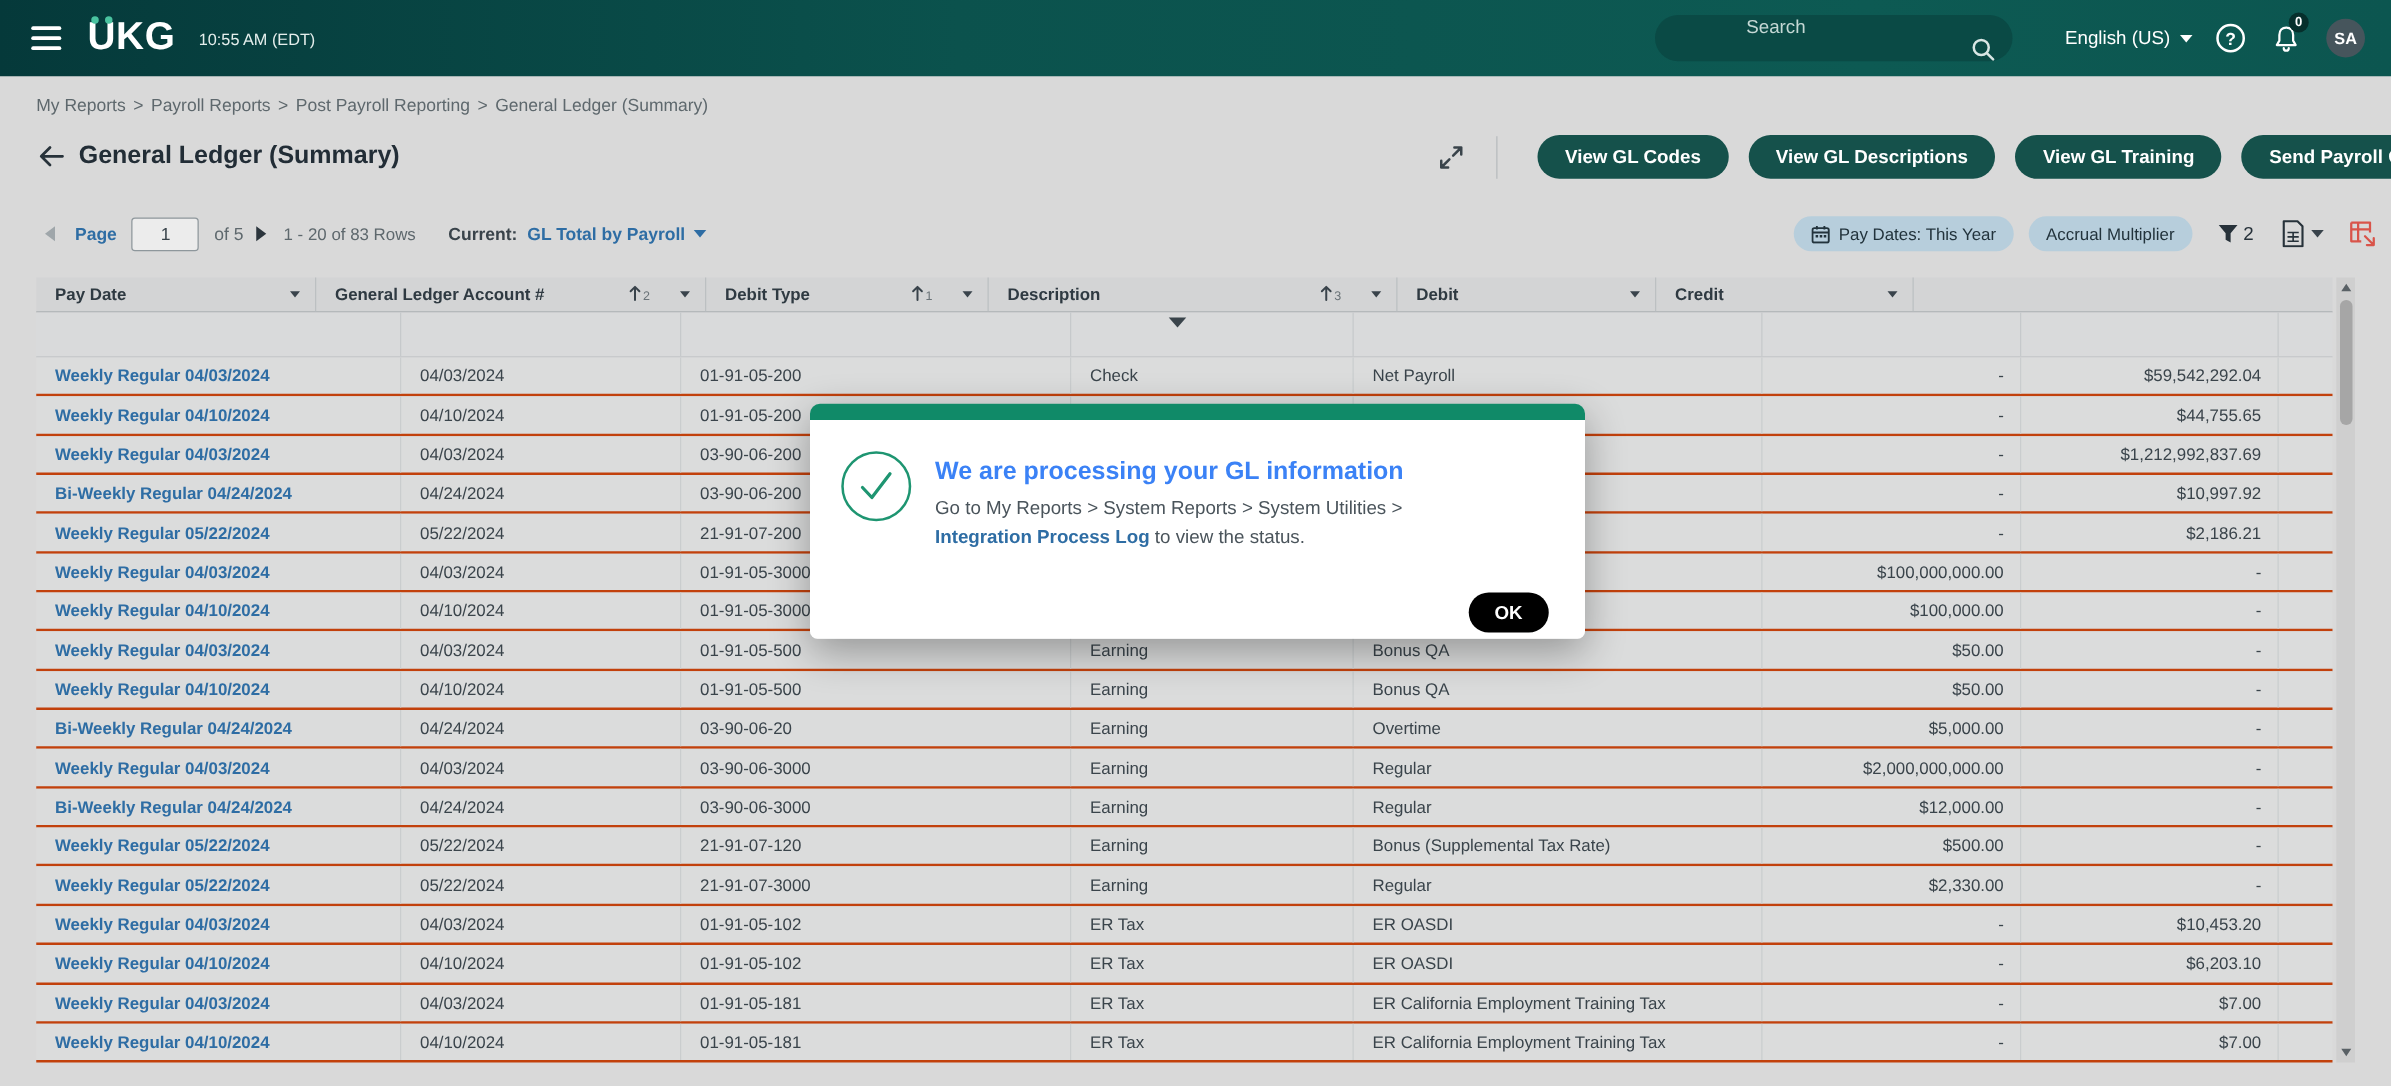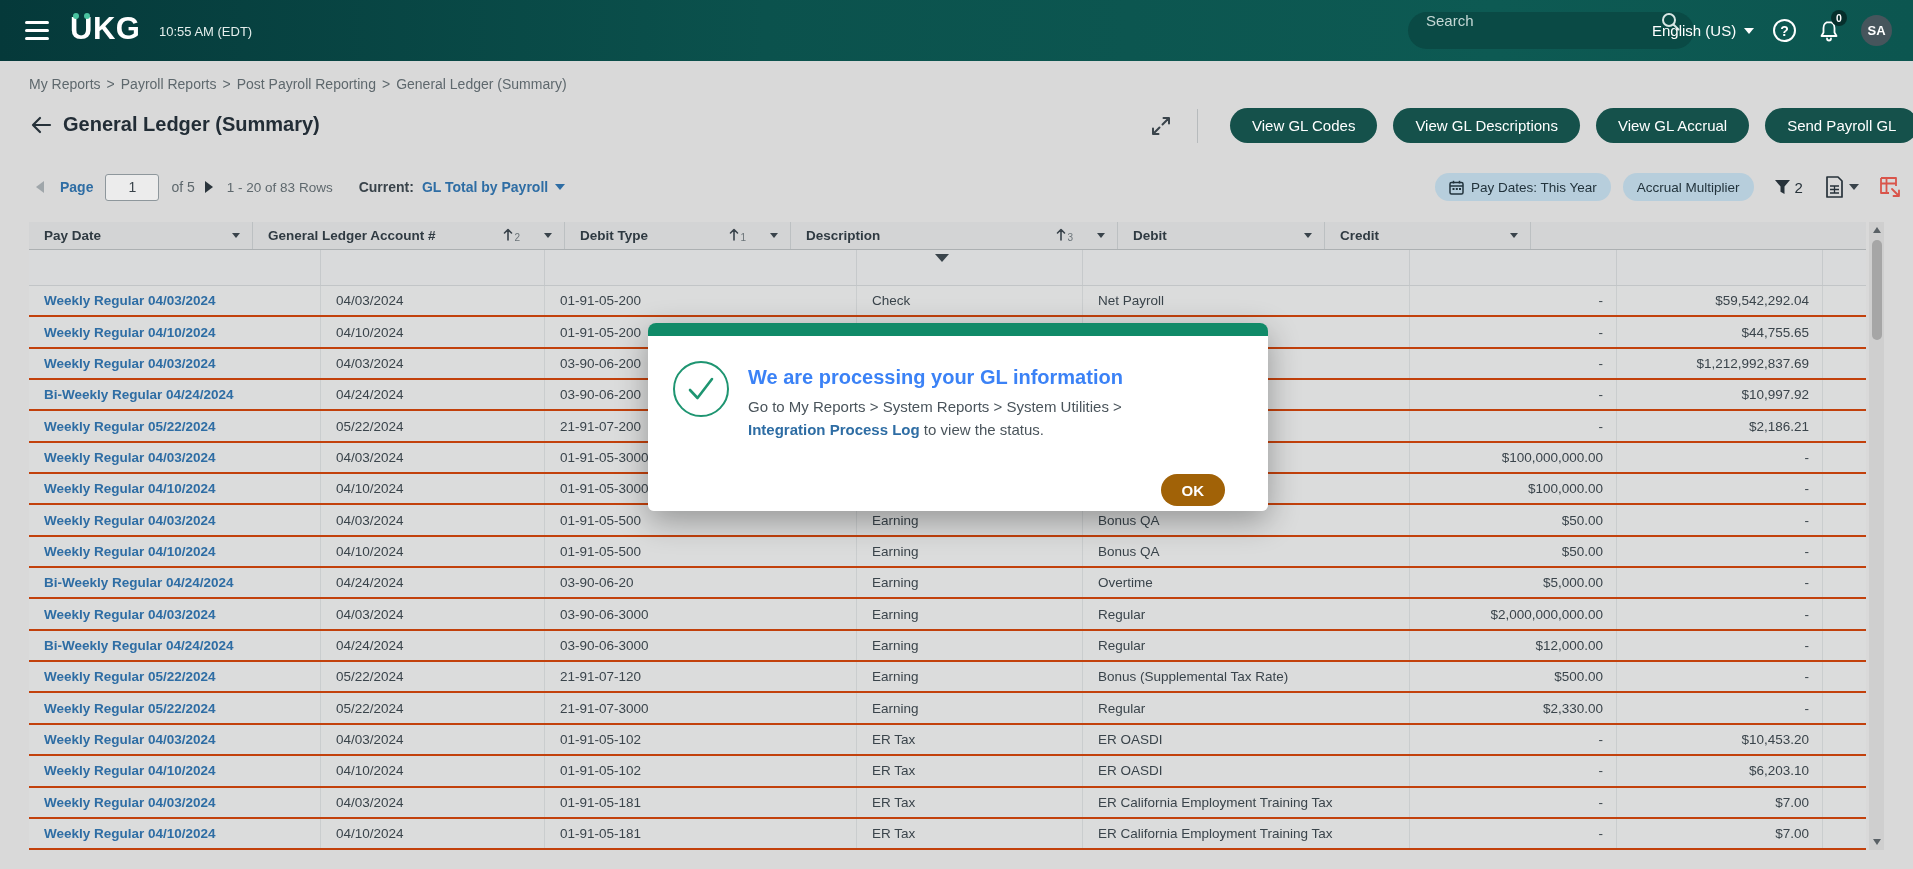--- a/index.html
+++ b/index.html
@@ -9,22 +9,22 @@
 
   
   .topbar { position:absolute; top:0; left:0; width:100%; height:61px;
     background:linear-gradient(90deg,#05393A 0%,#0B524D 40%,#0D5A53 78%,#0C5650 100%); }
   .hamburger { position:absolute; left:25px; top:21px; width:24px; height:19px; cursor:pointer; }
   .hamburger i { display:block; height:3px; background:#FFFFFF; border-radius:2px; margin-bottom:5px; }
   .logo { position:absolute; left:70px; top:11px; color:#FFFFFF; font-size:31px; font-weight:800; letter-spacing:.5px; }
   .logo .dot { position:absolute; top:2px; width:6px; height:6px; border-radius:50%; background:#4AC3A0; }
   .logo .d1 { left:3px; } .logo .d2 { left:14px; }
   .clock { position:absolute; left:159px; top:24px; color:#E4EEEC; font-size:13px; }
-  .search { position:absolute; left:1408px; top:12px; width:286px; height:37px; background:#0A4A45;
-    border-radius:19px; display:flex; align-items:flex-start; padding:0 14px 0 18px; }
+  .search { position:absolute; left:1324px; top:12px; width:286px; height:37px; background:#0A4A45;
+    border-radius:19px; display:flex; align-items:flex-end; padding:0 14px 0 18px;flex-direction:column; }
   .search input { flex:1; background:transparent; border:none; outline:none; color:#E4F0EE; font-size:15px;
     font-family:"Liberation Sans",sans-serif; }
   .search input::placeholder { color:#C5D8D5; opacity:1; }
   .lang { position:absolute; left:1652px; top:0; height:61px; display:flex; align-items:center; gap:8px;
     color:#FFFFFF; font-size:15px; cursor:pointer; }
   .caret-down-w { width:0; height:0; border-left:5px solid transparent; border-right:5px solid transparent;
     border-top:6px solid #FFFFFF; }
   .help { position:absolute; left:1773px; top:19px; width:23px; height:23px; border:2px solid #FFFFFF;
     border-radius:50%; color:#FFFFFF; font-size:14px; font-weight:700; display:flex; align-items:center;
     justify-content:center; cursor:pointer; }
@@ -41,21 +41,21 @@
   .bc-item { cursor:pointer; }
   .bc-sep { margin:0 6px; }
 
   
   .back-arrow { position:absolute; left:29px; top:113px; width:24px; height:24px; cursor:pointer; }
   .page-title { position:absolute; left:63px; top:113px; font-size:20px; font-weight:700; color:#222D36; }
   .fullscreen { position:absolute; left:1147px; top:112px; width:28px; height:28px; cursor:pointer; }
   .hdr-divider { position:absolute; left:1197px; top:109px; width:1px; height:34px; background:#B7BBBD; }
   .hdr-buttons { position:absolute; left:1230px; top:108px; display:flex; gap:16px; }
   .teal-btn { height:35px; padding:0 22px; border:none; border-radius:18px; background:#15514B; color:#FFFFFF;
-    font-size:15px; font-weight:400; font-family:"Liberation Sans",sans-serif; cursor:pointer; white-space:nowrap; }
+    font-size:15px; font-weight:700; font-family:"Liberation Sans",sans-serif; cursor:pointer; white-space:nowrap; }
 
   
   .toolbar-left { position:absolute; left:36px; top:172px; height:30px; display:flex; align-items:center; }
   .pg-prev { width:0; height:0; border-top:6px solid transparent; border-bottom:6px solid transparent;
     border-right:8px solid #9FA6AA; cursor:pointer; }
   .pg-label { color:#2E6DA4; font-size:14px; font-weight:600; margin:0 12px 0 16px; cursor:pointer; }
   .pg-input { width:54px; height:27px; border:1px solid #8E979C; border-radius:3px; background:#ECECEC;
     text-align:center; font-size:14px; color:#39434A; font-family:"Liberation Sans",sans-serif; outline:none; }
   .pg-of { color:#5E686D; font-size:14px; margin:0 10px 0 12px; }
   .pg-next { width:0; height:0; border-top:6px solid transparent; border-bottom:6px solid transparent;
@@ -120,22 +120,22 @@
   .modal { position:absolute; left:648px; top:323px; width:620px; z-index:50;
     box-shadow:0 10px 32px rgba(0,0,0,.32); border-radius:8px 8px 6px 6px; }
   .modal-top { height:13px; background:#108A68; border-radius:8px 8px 0 0; }
   .modal-body { position:relative; height:175px; background:#FFFFFF; border-radius:0 0 6px 6px; }
   .check-circle { position:absolute; left:25px; top:25px; width:56px; height:56px; border:2.5px solid #1E9571;
     border-radius:50%; display:flex; align-items:center; justify-content:center; }
   .modal-title { position:absolute; left:100px; top:30px; font-size:20px; font-weight:700; color:#3b82f6; }
   .modal-text { position:absolute; left:100px; top:60px; font-size:15px; line-height:22.5px; color:#4A545B;
     width:480px; }
   .modal-link { color:#2E6DA4; font-weight:700; cursor:pointer; }
-  .ok-btn { position:absolute; right:43px; top:138px; height:32px; padding:0 21px; border:none;
-    border-radius:16px; background:#a16207; color:#FFFFFF; font-size:15px; font-weight:700;
+  .ok-btn { position:absolute; right:29px; top:138px; height:32px; padding:0 21px; border:none;
+    border-radius:16px; background:#000000; color:#FFFFFF; font-size:15px; font-weight:700;
     font-family:"Liberation Sans",sans-serif; cursor:pointer; }
 </style>
 </head>
 <body>
 
 <div class="app">
 
   <header class="topbar">
     <div class="hamburger">
         <i></i>
@@ -174,21 +174,21 @@
     <path d="M21 12 L4.5 12 M11 5 L4 12 L11 19" fill="none" stroke="#27323A" stroke-width="2.2" stroke-linecap="round" stroke-linejoin="round"></path>
   </svg>
   <h1 class="page-title">General Ledger (Summary)</h1>
   <svg class="fullscreen" viewBox="0 0 28 28">
     <path d="M16.5 6 L22 6 L22 11.5 M22 6 L15.5 12.5 M11.5 22 L6 22 L6 16.5 M6 22 L12.5 15.5" fill="none" stroke="#3A444B" stroke-width="2" stroke-linecap="round" stroke-linejoin="round"></path>
   </svg>
   <div class="hdr-divider"></div>
   <div class="hdr-buttons">
       <button class="teal-btn">View GL Codes</button>
       <button class="teal-btn">View GL Descriptions</button>
-      <button class="teal-btn">View GL Accrual</button>
+      <button class="teal-btn">View GL Training</button>
       <button class="teal-btn">Send Payroll GL</button>
     </div>
 
   <div class="toolbar-left">
     <span class="pg-prev"></span>
     <span class="pg-label">Page</span>
     <input class="pg-input" value="1" style="">
     <span class="pg-of">of 5</span>
     <span class="pg-next"></span>
     <span class="pg-rows">1 - 20 of 83 Rows</span>

